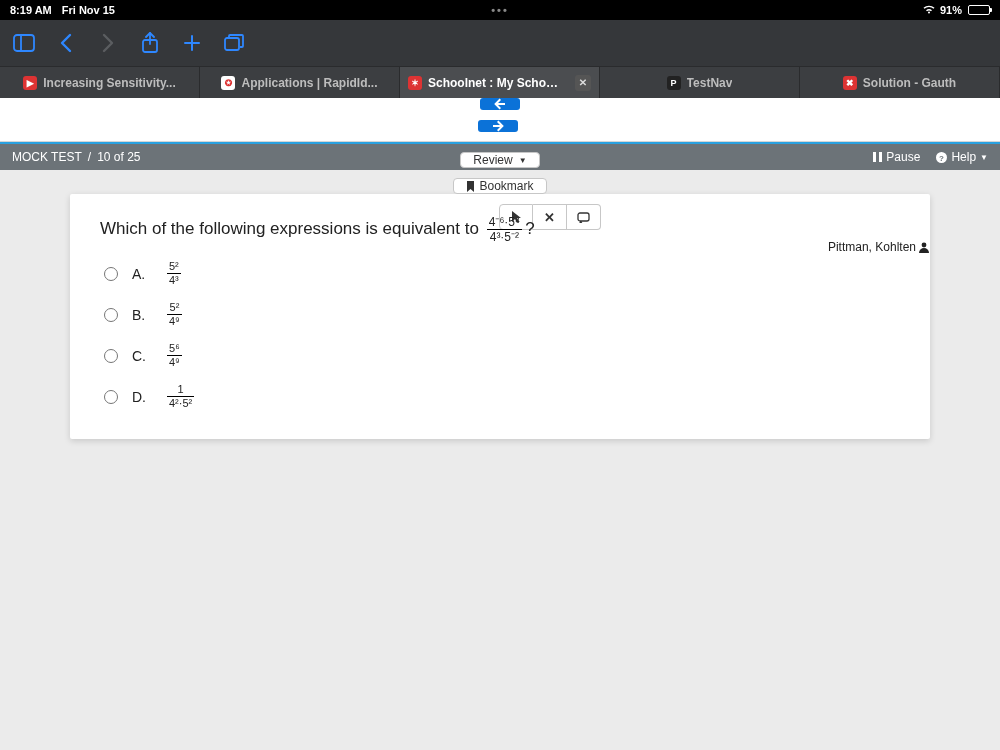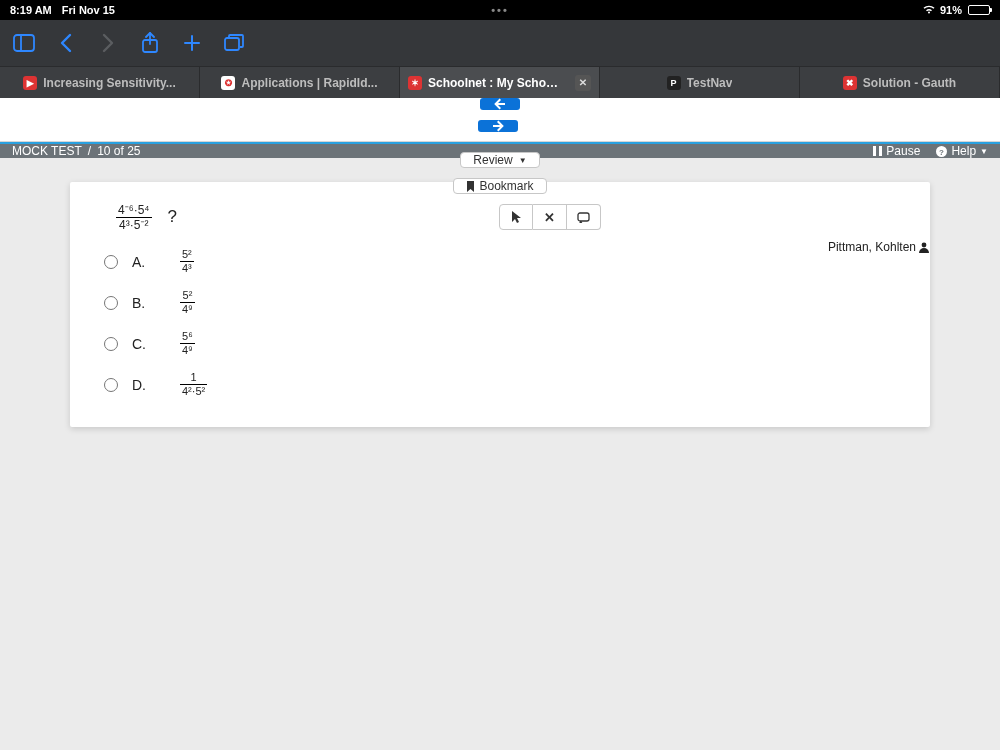--- a/index.html
+++ b/index.html
@@ -180,21 +180,21 @@
   .center-tools .seg + .seg { border-left: none; }
   .user-area {
     margin-left: auto;
     font-size: 12px;
     color: #222;
     display: flex; align-items: center; gap: 2px;
   }
 
   
   .test-bar {
-    height: 16px;
+    height: 28px;
     background: #6c7378;
     color: #fff;
     display: flex;
     align-items: center;
     font-size: 12px;
     padding: 0 12px;
     border-top: 2px solid #2aa1e0;
   }
   .test-bar .right {
     margin-left: auto;
@@ -217,21 +217,21 @@
     font-size: 17px;
     color: #222;
     margin-bottom: 18px;
   }
   .question .frac, .answer .frac {
     display: inline-block;
     text-align: center;
     vertical-align: middle;
     font-size: 12px;
     line-height: 1;
-    margin: 0 16px;
+    margin: 0 3px;
   }
   .question .frac .num, .answer .frac .num {
     display: block;
     border-bottom: 1px solid #000;
     padding: 0 2px 1px 2px;
   }
   .question .frac .den, .answer .frac .den {
     display: block;
     padding: 1px 2px 0 2px;
   }
@@ -402,20 +402,21 @@
         </svg>
       <span>Help</span>
       <span style="font-size:8px;">▼</span>
     </span>
   </div>
 </div>
 
 <div class="page-body">
   <div class="card">
     <div class="question">
+      <span>Which of the following expressions is equivalent to </span>
       <span class="frac">
         <span class="num">4⁻⁶·5⁴</span>
         <span class="den">4³·5⁻²</span>
       </span><span>?</span>
     </div>
 
     <div class="answers" id="answers">
         <label class="answer">
           <input type="radio" name="ans" style="">
           <span class="letter">A.</span>

